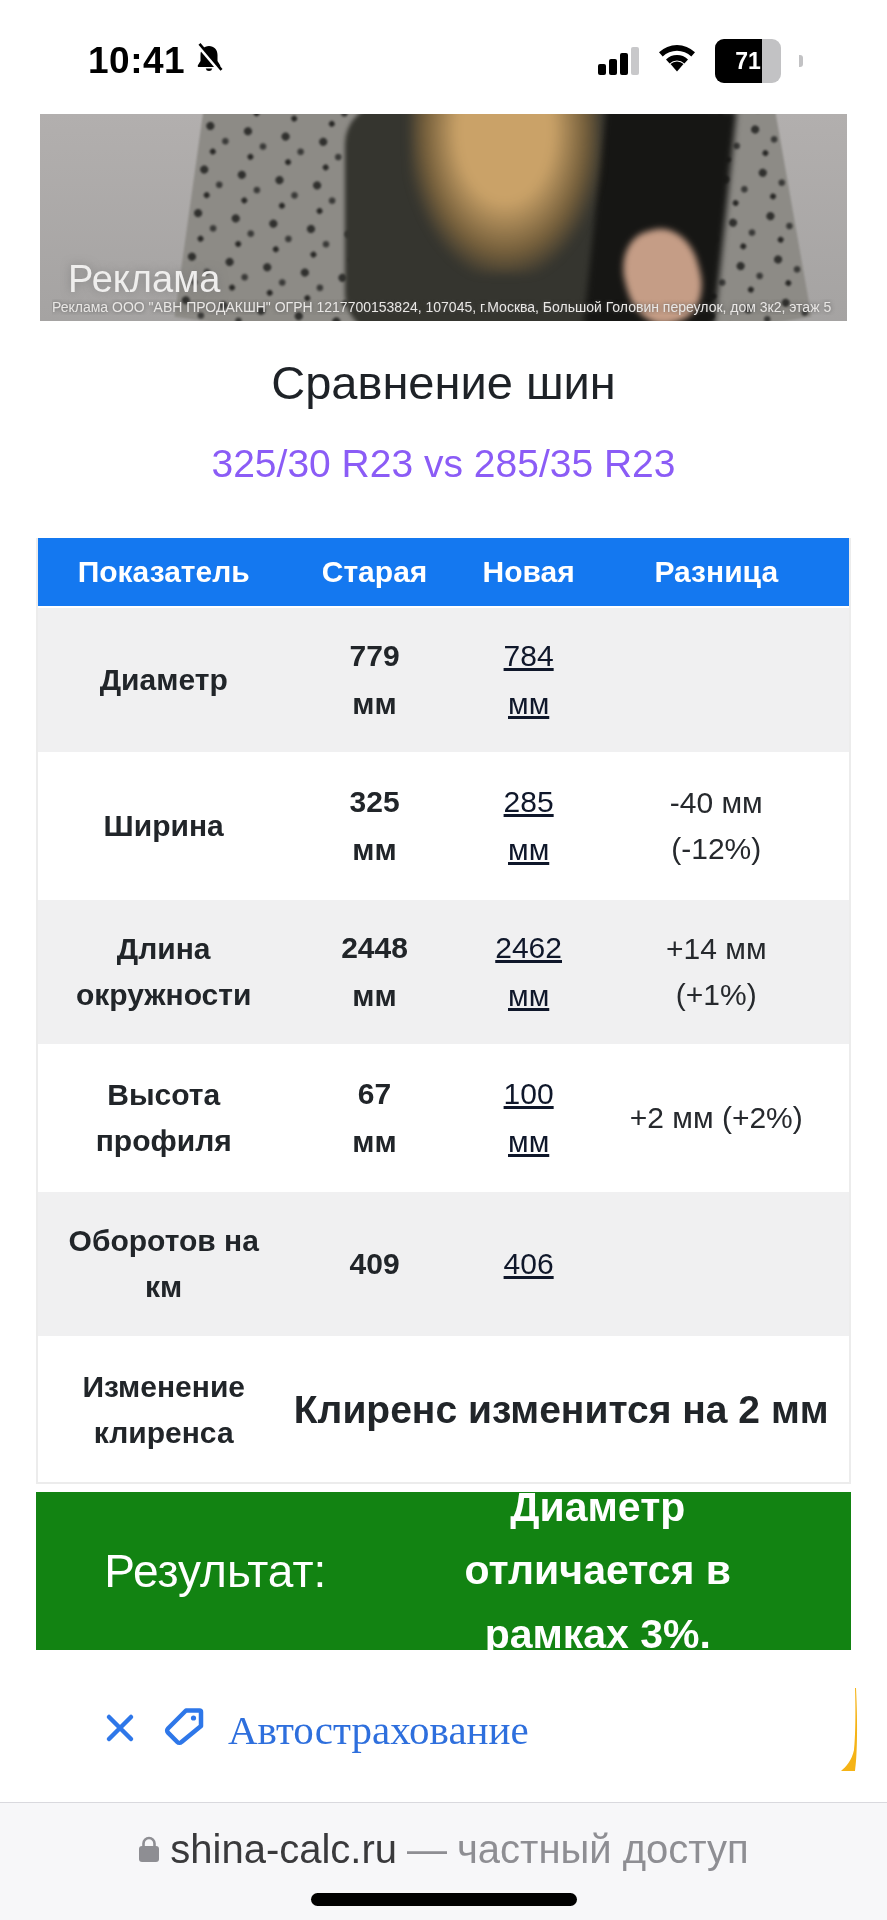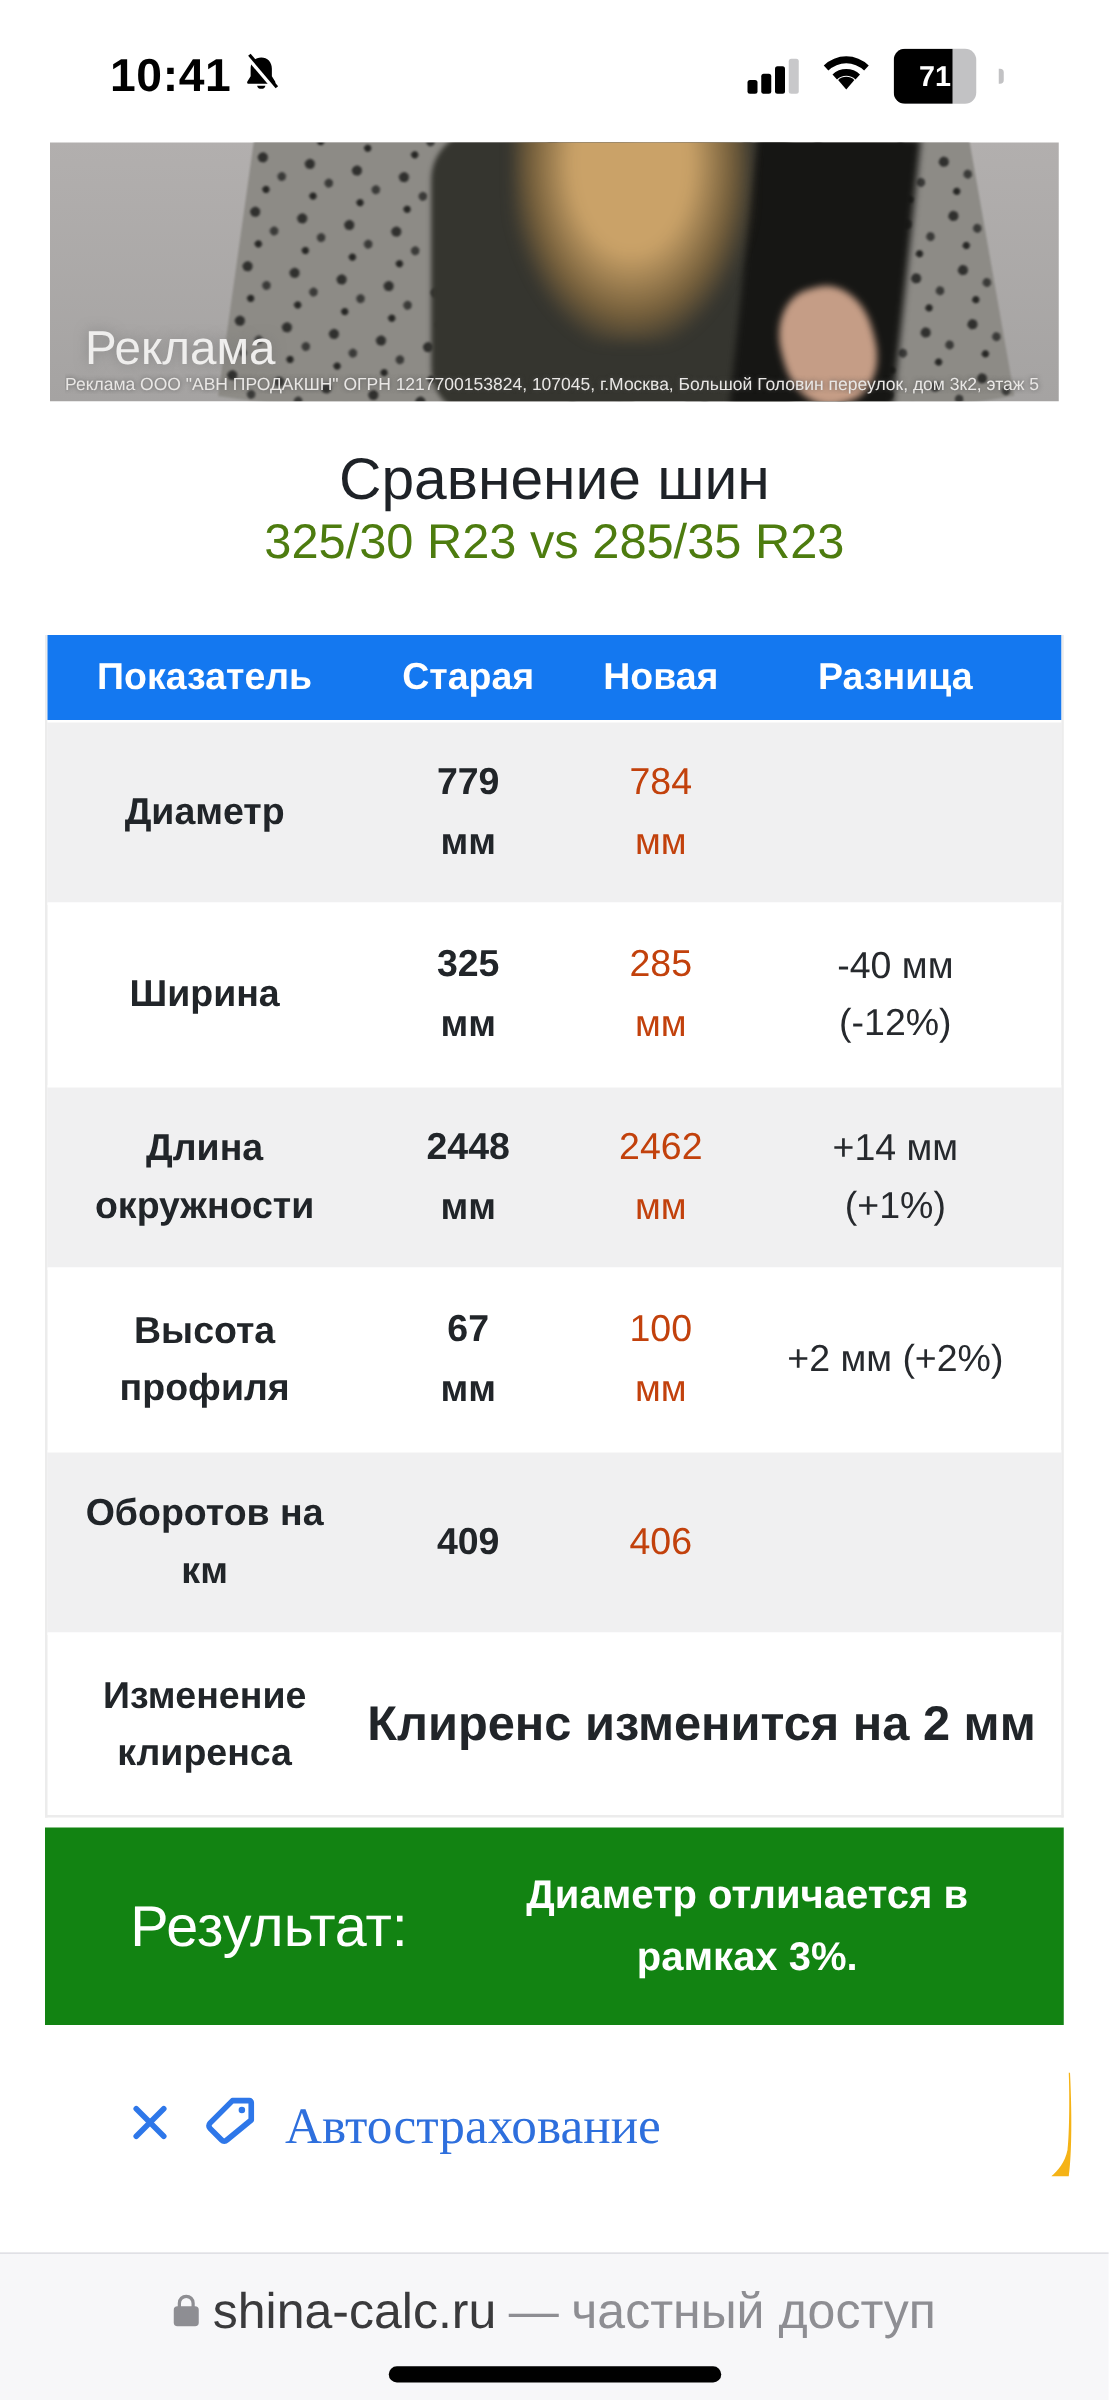--- a/index.html
+++ b/index.html
@@ -34,43 +34,43 @@
   .sweater { position:absolute; left:305px; top:-10px; width:300px; height:230px; border-radius:40px; background:#35352f; filter:blur(2px); }
   .darkdrape { position:absolute; left:555px; top:-10px; width:130px; height:230px; background:#161614; filter:blur(3px); transform:rotate(6deg); }
   .hair { position:absolute; left:370px; top:-20px; width:190px; height:180px; filter:blur(5px);
     background:radial-gradient(ellipse at 50% 20%, #caa268 0 35%, rgba(170,130,70,.55) 60%, transparent 75%); }
   .hand { position:absolute; left:585px; top:115px; width:75px; height:95px; border-radius:45%; background:#c59d86; filter:blur(3px); transform:rotate(-15deg); }
   .ad-label { position:absolute; left:28px; bottom:20px; font-size:38px; color:#efeeed; text-shadow:0 0 10px rgba(120,120,120,.8); }
   .ad-disclaimer { position:absolute; left:12px; right:6px; bottom:6px; font-size:14px; color:#e9e7e5; white-space:nowrap; overflow:hidden; text-shadow:0 0 4px rgba(80,80,80,.9); }
 
   
   .page-title { margin-top:34px; text-align:center; font-size:47px; font-weight:500; color:#1e2227; }
-  .page-subtitle { margin-top:2px; text-align:center; font-size:39px; color:#4d7c0f; }
+  .page-subtitle { margin-top:32px; text-align:center; font-size:39px; color:#8b5cf6; }
 
   
   .tire-table { margin:52px 36px 0; border:2px solid #ececec; border-top:none; }
   .t-head { display:flex; align-items:center; height:68px; background:#1478f0; color:#fff; font-weight:700; font-size:30px; }
   .t-row { display:flex; align-items:center; min-height:146px; font-size:30px; border-top:2px solid #fff; }
   .t-row.odd { background:#f0f0f1; }
   .c1 { flex:0 0 31%; text-align:center; padding:0 10px; }
   .c2 { flex:0 0 21%; text-align:center; }
   .c3 { flex:0 0 17%; text-align:center; }
   .c4 { flex:1; text-align:center; padding:0 24px 0 10px; }
   .t-row .c1 { font-weight:700; line-height:1.55; }
   .val b { display:block; font-weight:700; line-height:1.6; }
-  .val.new b { font-weight:400; color:#c2410c; }
+  .val.new b { font-weight:400; color:#0f172a;text-decoration:underline; }
   .diff { line-height:1.55; color:#26292d; }
   .diff span { display:block; }
   .check-icon { margin-top:4px; }
   .clearance .c-rest { flex:1; text-align:center; font-weight:700; font-size:39px; padding-right:16px; }
 
   
   .result-bar { margin:8px 36px 0; height:158px; background:#128312; color:#fff; display:flex; align-items:center; }
   .result-label { flex:0 0 44%; text-align:center; font-size:46px; font-weight:500; }
-  .result-text { flex:1; text-align:center; font-size:32px; font-weight:700; line-height:1.55; padding:0 60px 0 10px; }
+  .result-text { flex:1; text-align:center; font-size:41px; font-weight:700; line-height:1.55; padding:0 60px 0 10px; }
 
   
   .ad-strip { position:relative; height:160px; display:flex; align-items:center; padding-left:100px; gap:20px; }
   .ad-link-text { font-family:"Liberation Serif", serif; font-size:41px; color:#2e6fdd; }
   .yellow-swoosh { position:absolute; right:28px; top:38px; }
 
   
   .browser-bar { position:absolute; left:0; right:0; bottom:0; height:118px; background:#f7f7f9; border-top:1px solid #d9d9de; }
   .url-line { display:flex; align-items:center; justify-content:center; gap:10px; margin-top:24px; font-size:40px; }
   .url-domain { color:#3a3a3c; }

